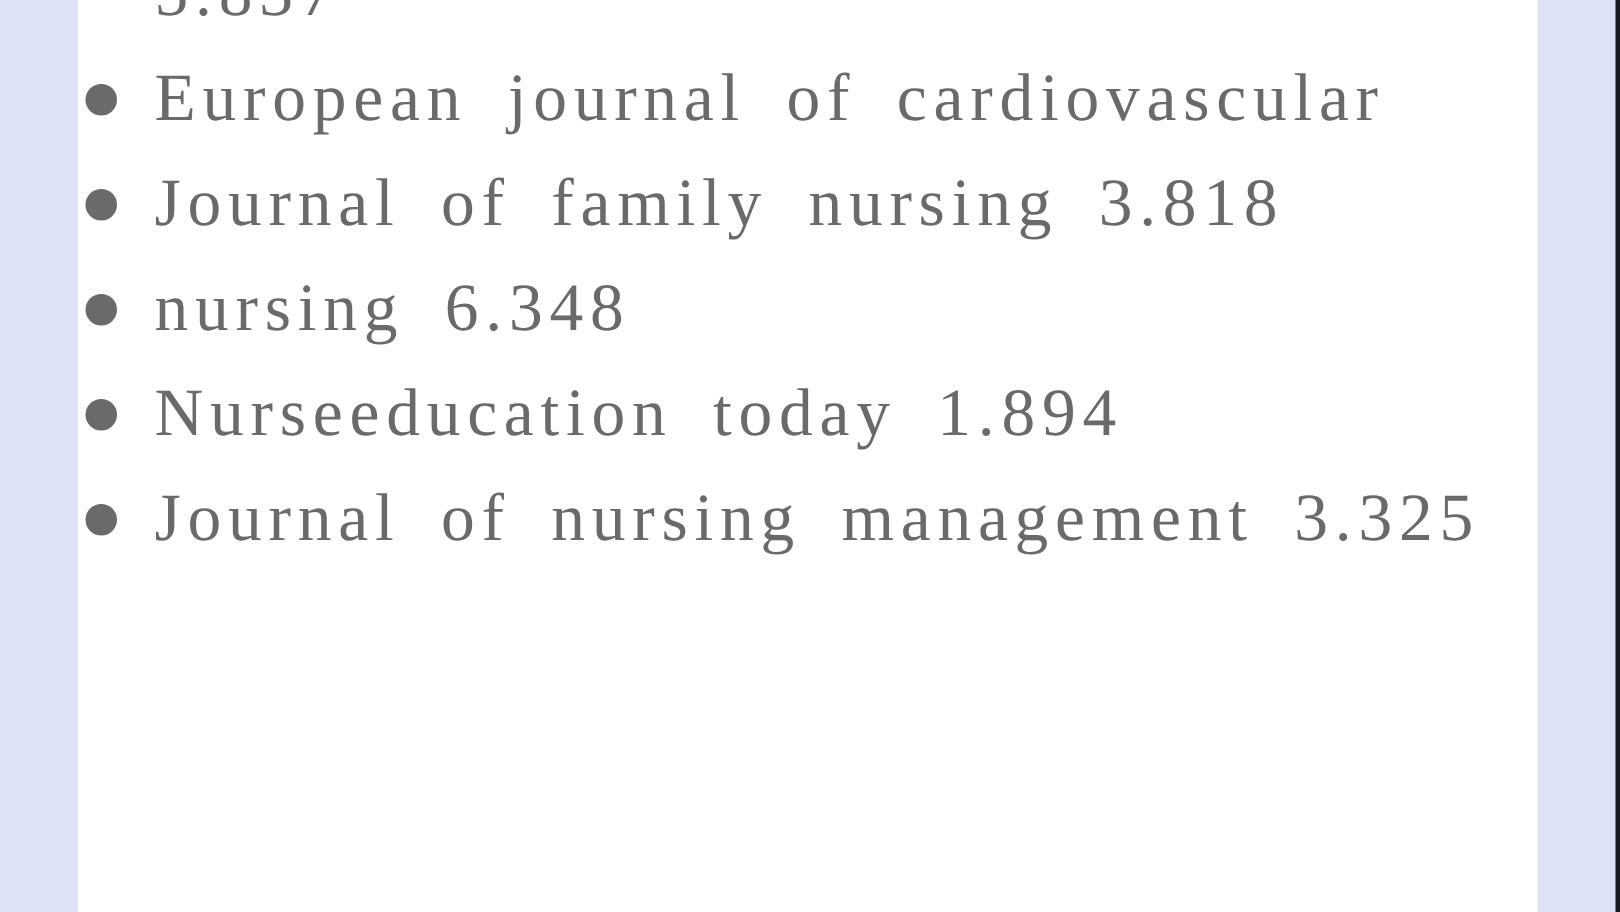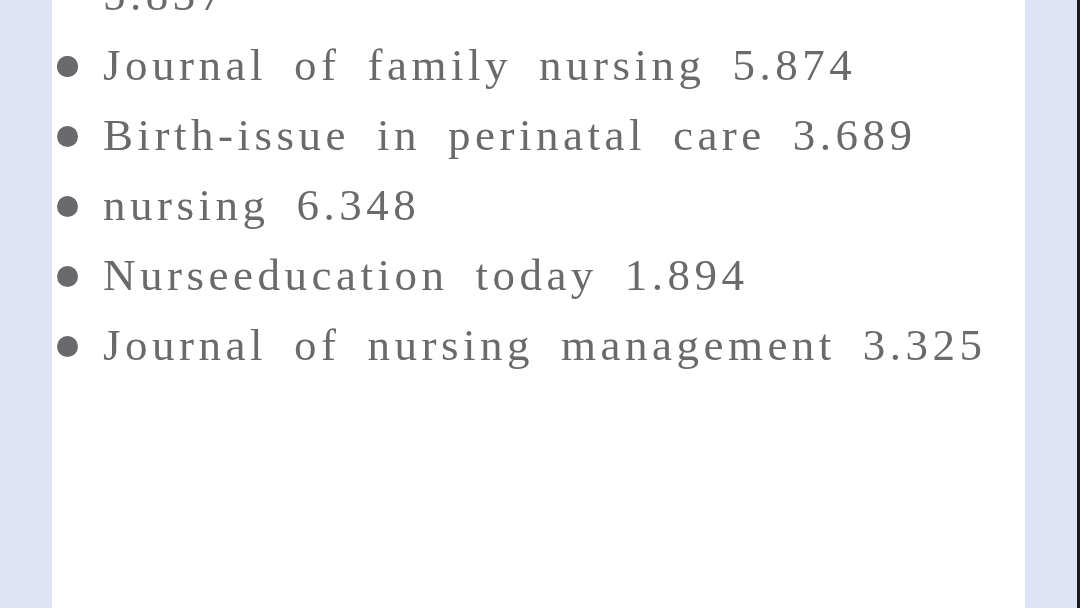--- a/index.html
+++ b/index.html
@@ -77,31 +77,28 @@
 
   <div class="content">
     <ul class="journal-list">
 
       <li>
         <span class="line">5.837</span>
       </li>
 
       <li>
         <span class="dot"></span>
+        <span class="line">European journal of cardiovascular</span>
       </li>
 
       <li>
         <span class="dot"></span>
-        <span class="line">Journal of family nursing 5.874</span>
+        <span class="line">Journal of family nursing 3.818</span>
       </li>
 
-      <li>
-        <span class="dot"></span>
-        <span class="line">Birth-issue in perinatal care 3.689</span>
-      </li>
 
       <li>
         <span class="dot"></span>
         <span class="line">nursing 6.348</span>
       </li>
 
       <li>
         <span class="dot"></span>
         <span class="line">Nurseeducation today 1.894</span>
       </li>

